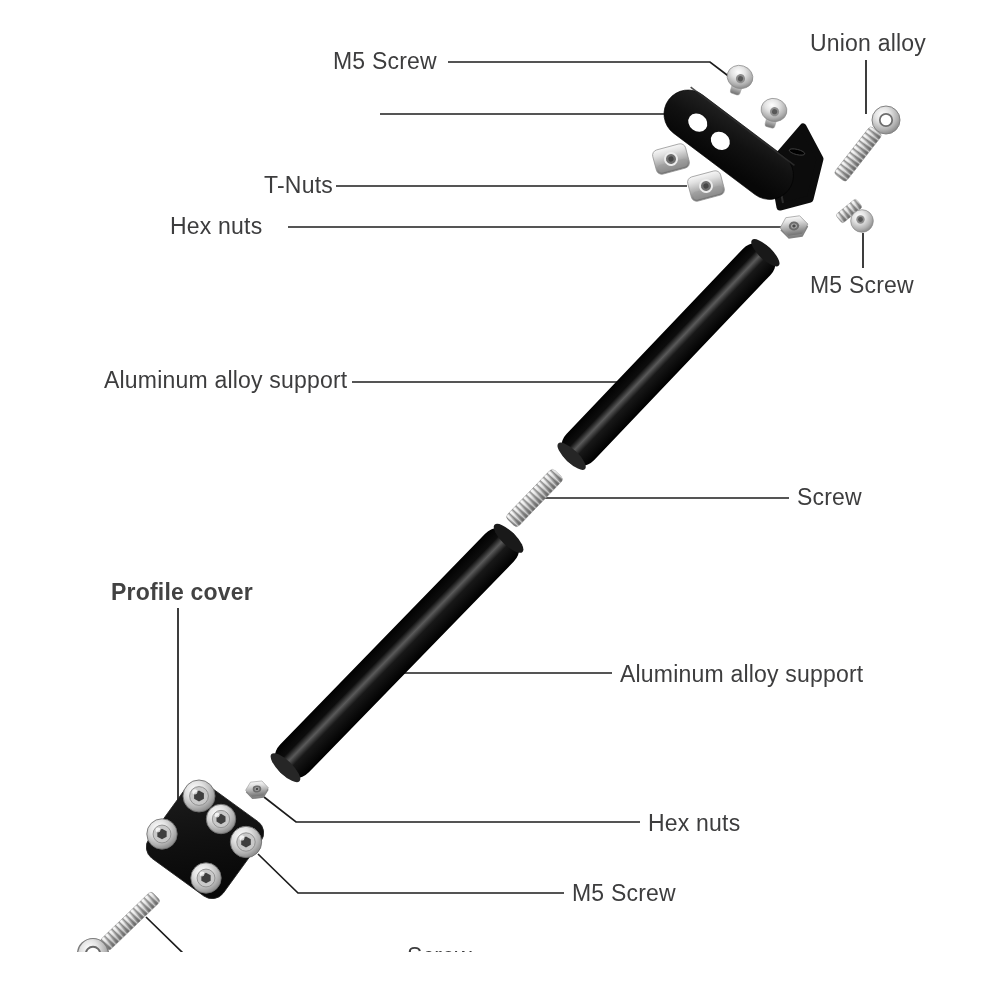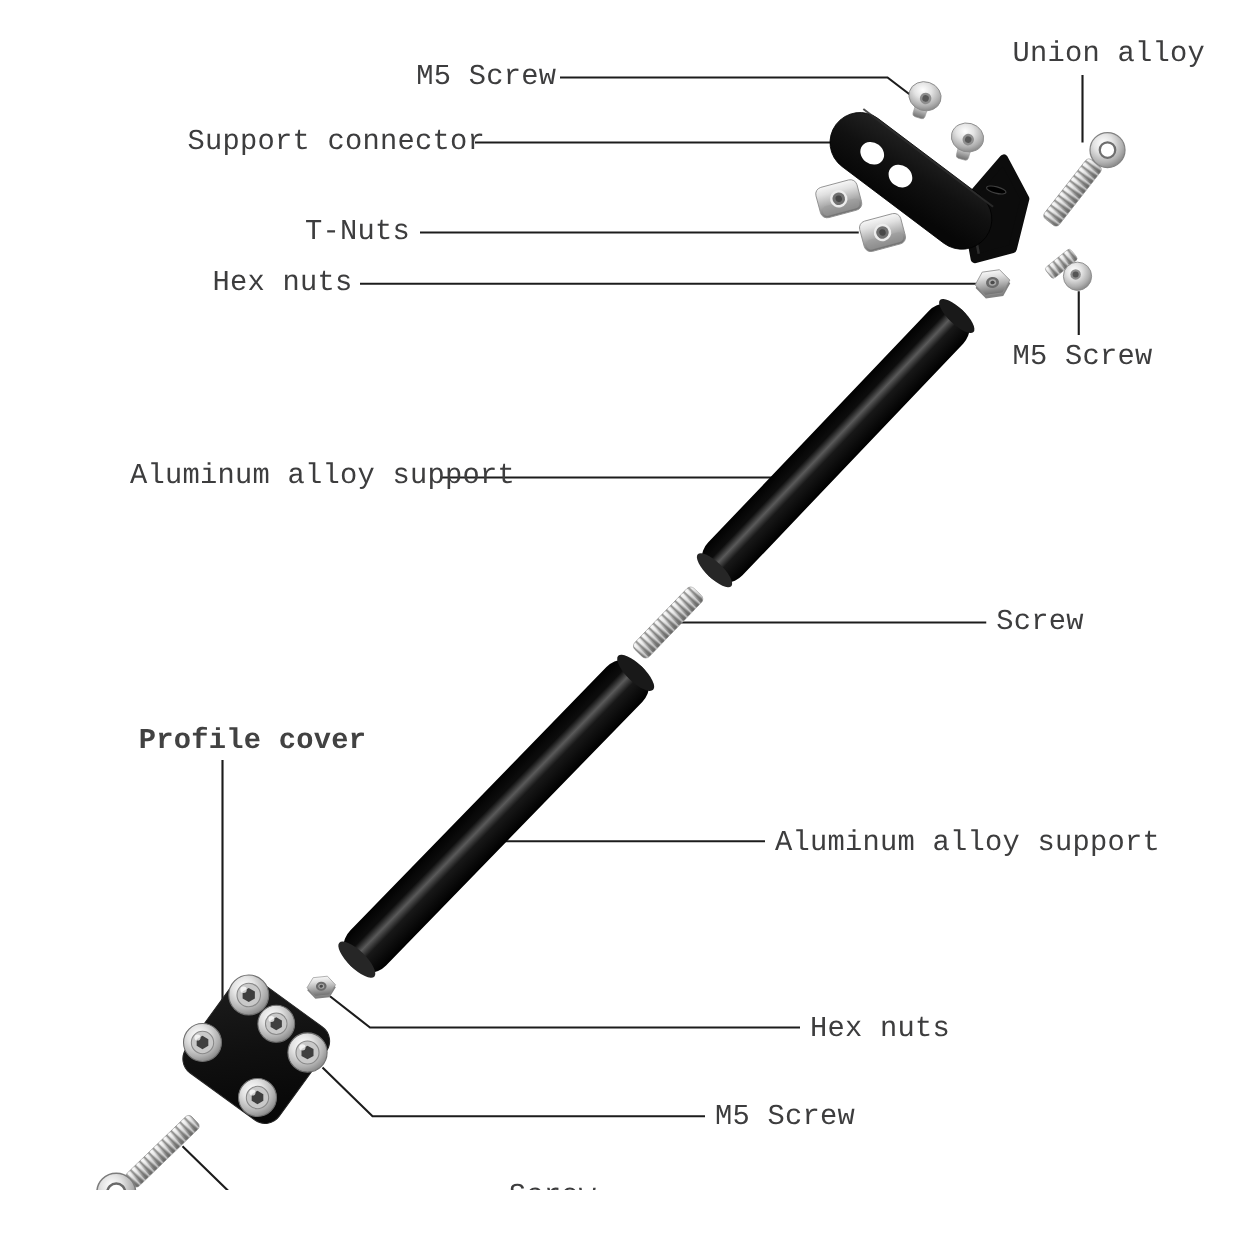--- a/index.html
+++ b/index.html
@@ -1,18 +1,18 @@
 <!DOCTYPE html>
 <html><head>
 <meta charset="utf-8">
 <style>
   html,body{margin:0;padding:0;background:#ffffff;}
   #stage{
     position:relative;width:1000px;height:952px;background:#ffffff;overflow:hidden;
-    font-family:Liberation Mono, monospace;
+    font-family:Liberation Sans, sans-serif;
   }
   #parts-svg{position:absolute;left:0;top:0;width:1000px;height:1000px;}
   .lbl{
     position:absolute;white-space:nowrap;
     font-size:23px;line-height:27px;font-weight:400;color:#3d3d3e;
     letter-spacing:0.2px;
   }
   .lbl.bold{font-weight:700;color:#424242;}
 </style>
 </head>
@@ -175,22 +175,21 @@
         <rect x="-36" y="-7" width="72" height="14" rx="3.5" fill="url(#metalGrad)" stroke="#9a9a9a" stroke-width="0.6"></rect>
         <rect x="-36" y="-7" width="72" height="14" rx="3.5" fill="url(#threadPat)"></rect>
       </g>
       <circle cx="93" cy="954" r="15.5" fill="url(#headGrad)" stroke="#7c7c7c" stroke-width="1.2"></circle>
       <circle cx="93" cy="954" r="7.2" fill="#ffffff" stroke="#6a6a6a" stroke-width="2"></circle>
     </g>
   </svg>
 
   <div class="lbl" style="left:333px;top:48px;">M5 Screw</div>
   <div class="lbl" style="left:810px;top:30px;">Union alloy</div>
-  <div class="lbl" style="left:150px;top:100px;">Support connector</div>
-  <div class="lbl" style="left:244px;top:172px;">T-Nuts</div>
+  <div class="lbl" style="left:264px;top:172px;">T-Nuts</div>
   <div class="lbl" style="left:170px;top:213px;">Hex nuts</div>
   <div class="lbl" style="left:810px;top:272px;">M5 Screw</div>
   <div class="lbl" style="left:104px;top:367px;">Aluminum alloy support</div>
   <div class="lbl" style="left:797px;top:484px;">Screw</div>
   <div class="lbl bold" style="left:111px;top:579px;text-align:center;">Profile cover</div>
   <div class="lbl" style="left:620px;top:661px;">Aluminum alloy support</div>
   <div class="lbl" style="left:648px;top:810px;">Hex nuts</div>
   <div class="lbl" style="left:572px;top:880px;">M5 Screw</div>
   <div class="lbl" style="left:407px;top:943px;">Screw</div>
 

